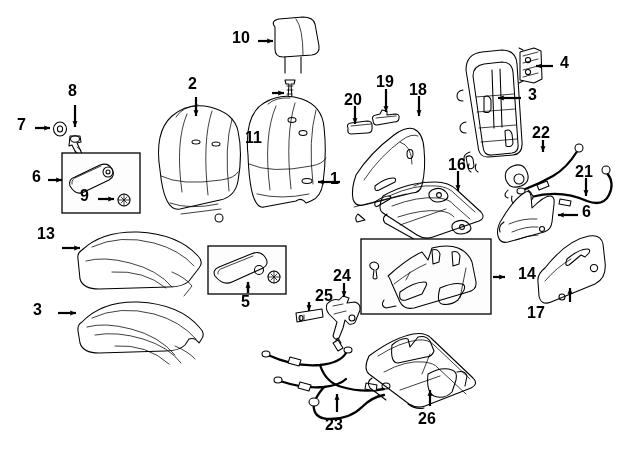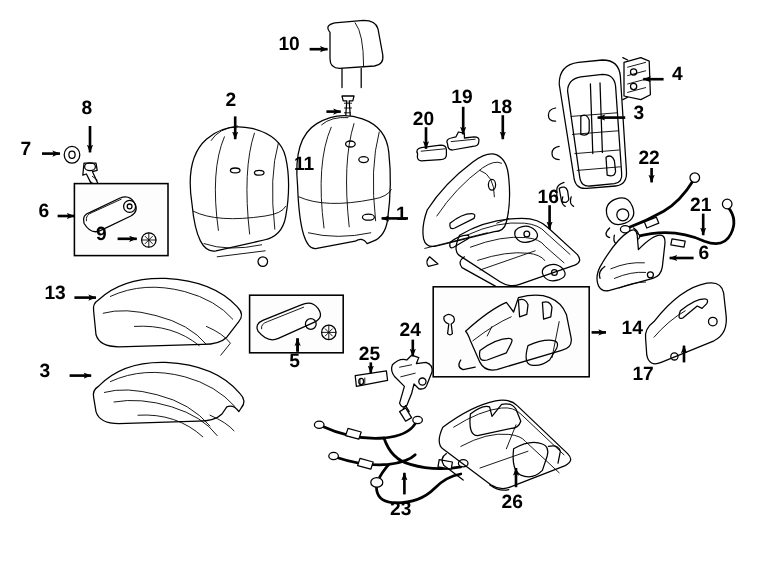--- a/index.html
+++ b/index.html
@@ -311,28 +311,28 @@
   <div class="lbl" style="left:528px;top:87px;">3</div>
   <div class="lbl" style="left:560px;top:55px;">4</div>
   <div class="lbl" style="left:241px;top:294px;">5</div>
   <div class="lbl" style="left:32px;top:169px;">6</div>
   <div class="lbl" style="left:17px;top:117px;">7</div>
   <div class="lbl" style="left:68px;top:83px;">8</div>
   <div class="lbl" style="left:80px;top:188px;">9</div>
   <div class="lbl" style="left:232px;top:30px;">10</div>
   <div class="lbl" style="left:245px;top:82px;margin-top:48px;">11</div>
   <div class="lbl" style="left:33px;top:302px;">3</div>
-  <div class="lbl" style="left:37px;top:237px;">13</div>
+  <div class="lbl" style="left:37px;top:226px;">13</div>
   <div class="lbl" style="left:498px;top:266px;margin-left:20px;">14</div>
   <div class="lbl" style="left:582px;top:204px;">6</div>
   <div class="lbl" style="left:448px;top:157px;">16</div>
   <div class="lbl" style="left:527px;top:305px;">17</div>
   <div class="lbl" style="left:409px;top:82px;">18</div>
   <div class="lbl" style="left:376px;top:74px;">19</div>
   <div class="lbl" style="left:344px;top:92px;">20</div>
   <div class="lbl" style="left:575px;top:164px;">21</div>
   <div class="lbl" style="left:532px;top:125px;">22</div>
   <div class="lbl" style="left:325px;top:417px;">23</div>
   <div class="lbl" style="left:333px;top:268px;">24</div>
-  <div class="lbl" style="left:299px;top:288px;text-align:center;">25</div>
+  <div class="lbl" style="left:315px;top:288px;text-align:center;">25</div>
   <div class="lbl" style="left:418px;top:411px;">26</div>
 
 </div>
 
 </body></html>

